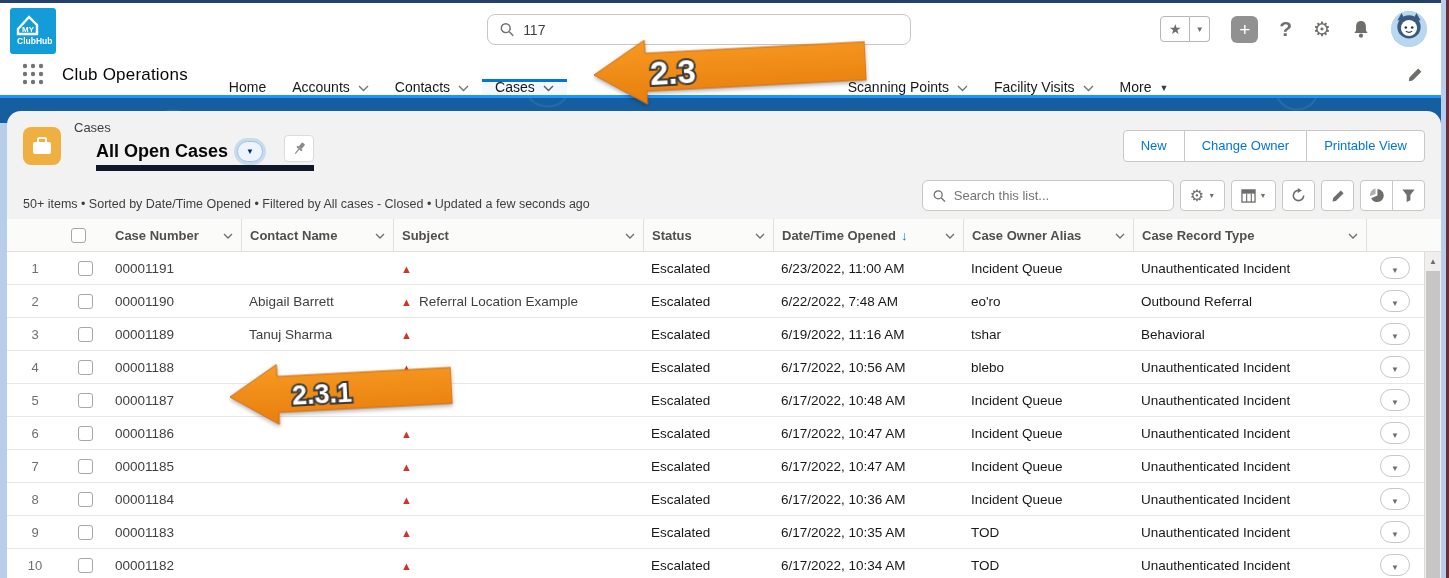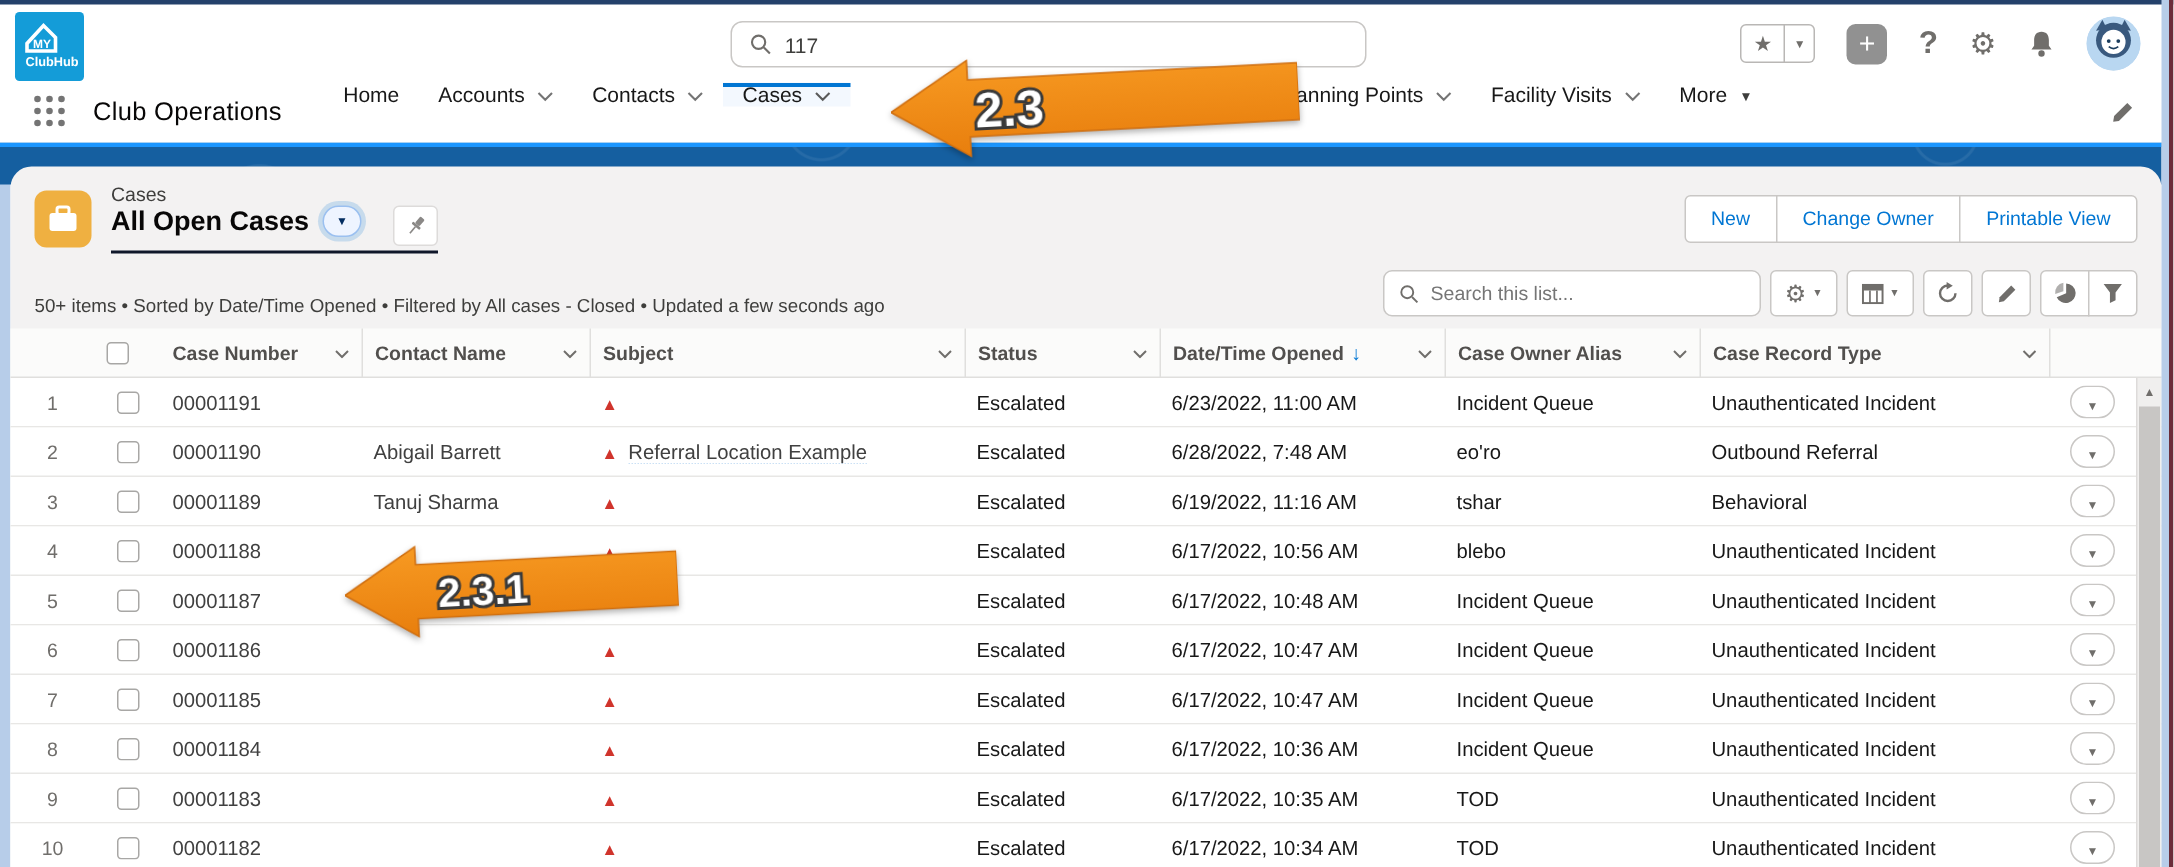--- a/index.html
+++ b/index.html
@@ -33,21 +33,21 @@
   .plusbtn { width:27px; height:27px; background:#919191; border-radius:6px; color:#fff; font-size:19px; line-height:25px; text-align:center; border:0; }
   .hico { color:#706e6b; background:none; border:0; display:flex; align-items:center; }
   .qmark { font-size:21px; font-weight:bold; color:#706e6b; }
   .gearglyph { font-size:20px; }
   .avatar { width:36px; height:36px; border-radius:50%; overflow:hidden; border:0; background:#b9d7f1; padding:0; }
 
   
   .nav { position:absolute; top:55px; left:0; right:8px; height:40px; background:#fff; z-index:5; display:flex; align-items:stretch; }
   .waffle { margin:8px 0 0 22px; border:0; background:none; height:24px; }
   .appname { font-size:17px; color:#080707; margin-left:18px; align-self:center; letter-spacing:.2px; }
-  .tabs { display:flex; margin-left:28px; align-items:flex-start; }
+  .tabs { display:flex; margin-left:28px; align-items:flex-end; }
   .tab { display:flex; align-items:center; gap:8px; padding:0 13px; font-size:14px; color:#181818; text-decoration:none; }
   .tab.active { background:#f3f8fe; box-shadow: inset 0 3px 0 #0176d3; }
   .tab .chev { margin-top:2px; }
   .tabspacer { width:268px; }
   .morecaret { font-size:9px; color:#3e3e3c; margin-top:2px; }
   .navpencil { position:absolute; right:18px; top:12px; background:none; border:0; }
 
   
   .band {
     position:absolute; top:95px; left:0; right:8px; height:28px; z-index:2;
@@ -59,21 +59,21 @@
       radial-gradient(circle at 90% -40%, rgba(255,255,255,.10) 0 9px, transparent 10px 20px, rgba(255,255,255,.08) 21px 22px, transparent 23px);
     border-top:3px solid #1b96ff;
   }
 
   
   .panel { position:absolute; top:111px; left:7px; right:8px; bottom:0; background:#f3f2f2; border-radius:14px 14px 0 0; z-index:3; }
   .phead { display:flex; align-items:center; padding:11px 16px 0 16px; height:58px; }
   .objicon { width:38px; height:38px; border-radius:8px; background:#efb041; display:flex; align-items:center; justify-content:center; }
   .ptitles { margin-left:13px; }
   .objlabel { font-size:13px; color:#3e3e3c; }
-  .vrow { display:flex; align-items:flex-start; gap:9px; border-bottom:2px solid #0f172a; padding-bottom:3px; }
+  .vrow { display:flex; align-items:flex-end; gap:9px; border-bottom:6px solid #0f172a; padding-bottom:3px;margin-left:22px; }
   .vname { font-size:18px; font-weight:bold; color:#080707; }
   .vcaret { width:26px; height:21px; border:1px solid #9bc0f0; background:#eef4ff; border-radius:11px;
             box-shadow:0 0 0 3px rgba(1,118,211,.18); color:#032d60; font-size:8px; display:flex; align-items:center; justify-content:center; }
   .pinbtn { width:30px; height:27px; border:1px solid #dddbda; background:#fff; border-radius:4px; margin-left:12px;
             display:flex; align-items:center; justify-content:center; }
   .pactions { margin-left:auto; display:flex; }
   .btn { height:32px; padding:0 17px; background:#fff; border:1px solid #c9c7c5; color:#0176d3; font-size:13px;
          font-family:"Liberation Sans",sans-serif; margin-left:-1px; }
   .btn:first-child { border-radius:4px 0 0 4px; margin-left:0; }
   .btn:last-child { border-radius:0 4px 4px 0; }
@@ -395,21 +395,21 @@
           <div class="c act"><button class="rowbtn"><span class="dcar">▼</span></button></div>
           <div class="c"></div>
         </div>
         <div class="grid trow">
           <div class="c rownum">2</div>
           <div class="c ccheck"><span class="cb"></span></div>
           <div class="c"><a class="lnk">00001190</a></div>
           <div class="c"><a class="lnk">Abigail Barrett</a></div>
           <div class="c"><span class="esc">▲</span><a class="lnk subjlnk">Referral Location Example</a></div>
           <div class="c txt">Escalated</div>
-          <div class="c txt">6/28/2022, 7:48 AM</div>
+          <div class="c txt">6/22/2022, 7:48 AM</div>
           <div class="c txt">eo'ro</div>
           <div class="c txt">Outbound Referral</div>
           <div class="c act"><button class="rowbtn"><span class="dcar">▼</span></button></div>
           <div class="c"></div>
         </div>
         <div class="grid trow">
           <div class="c rownum">3</div>
           <div class="c ccheck"><span class="cb"></span></div>
           <div class="c"><a class="lnk">00001189</a></div>
           <div class="c"><a class="lnk">Tanuj Sharma</a></div>

